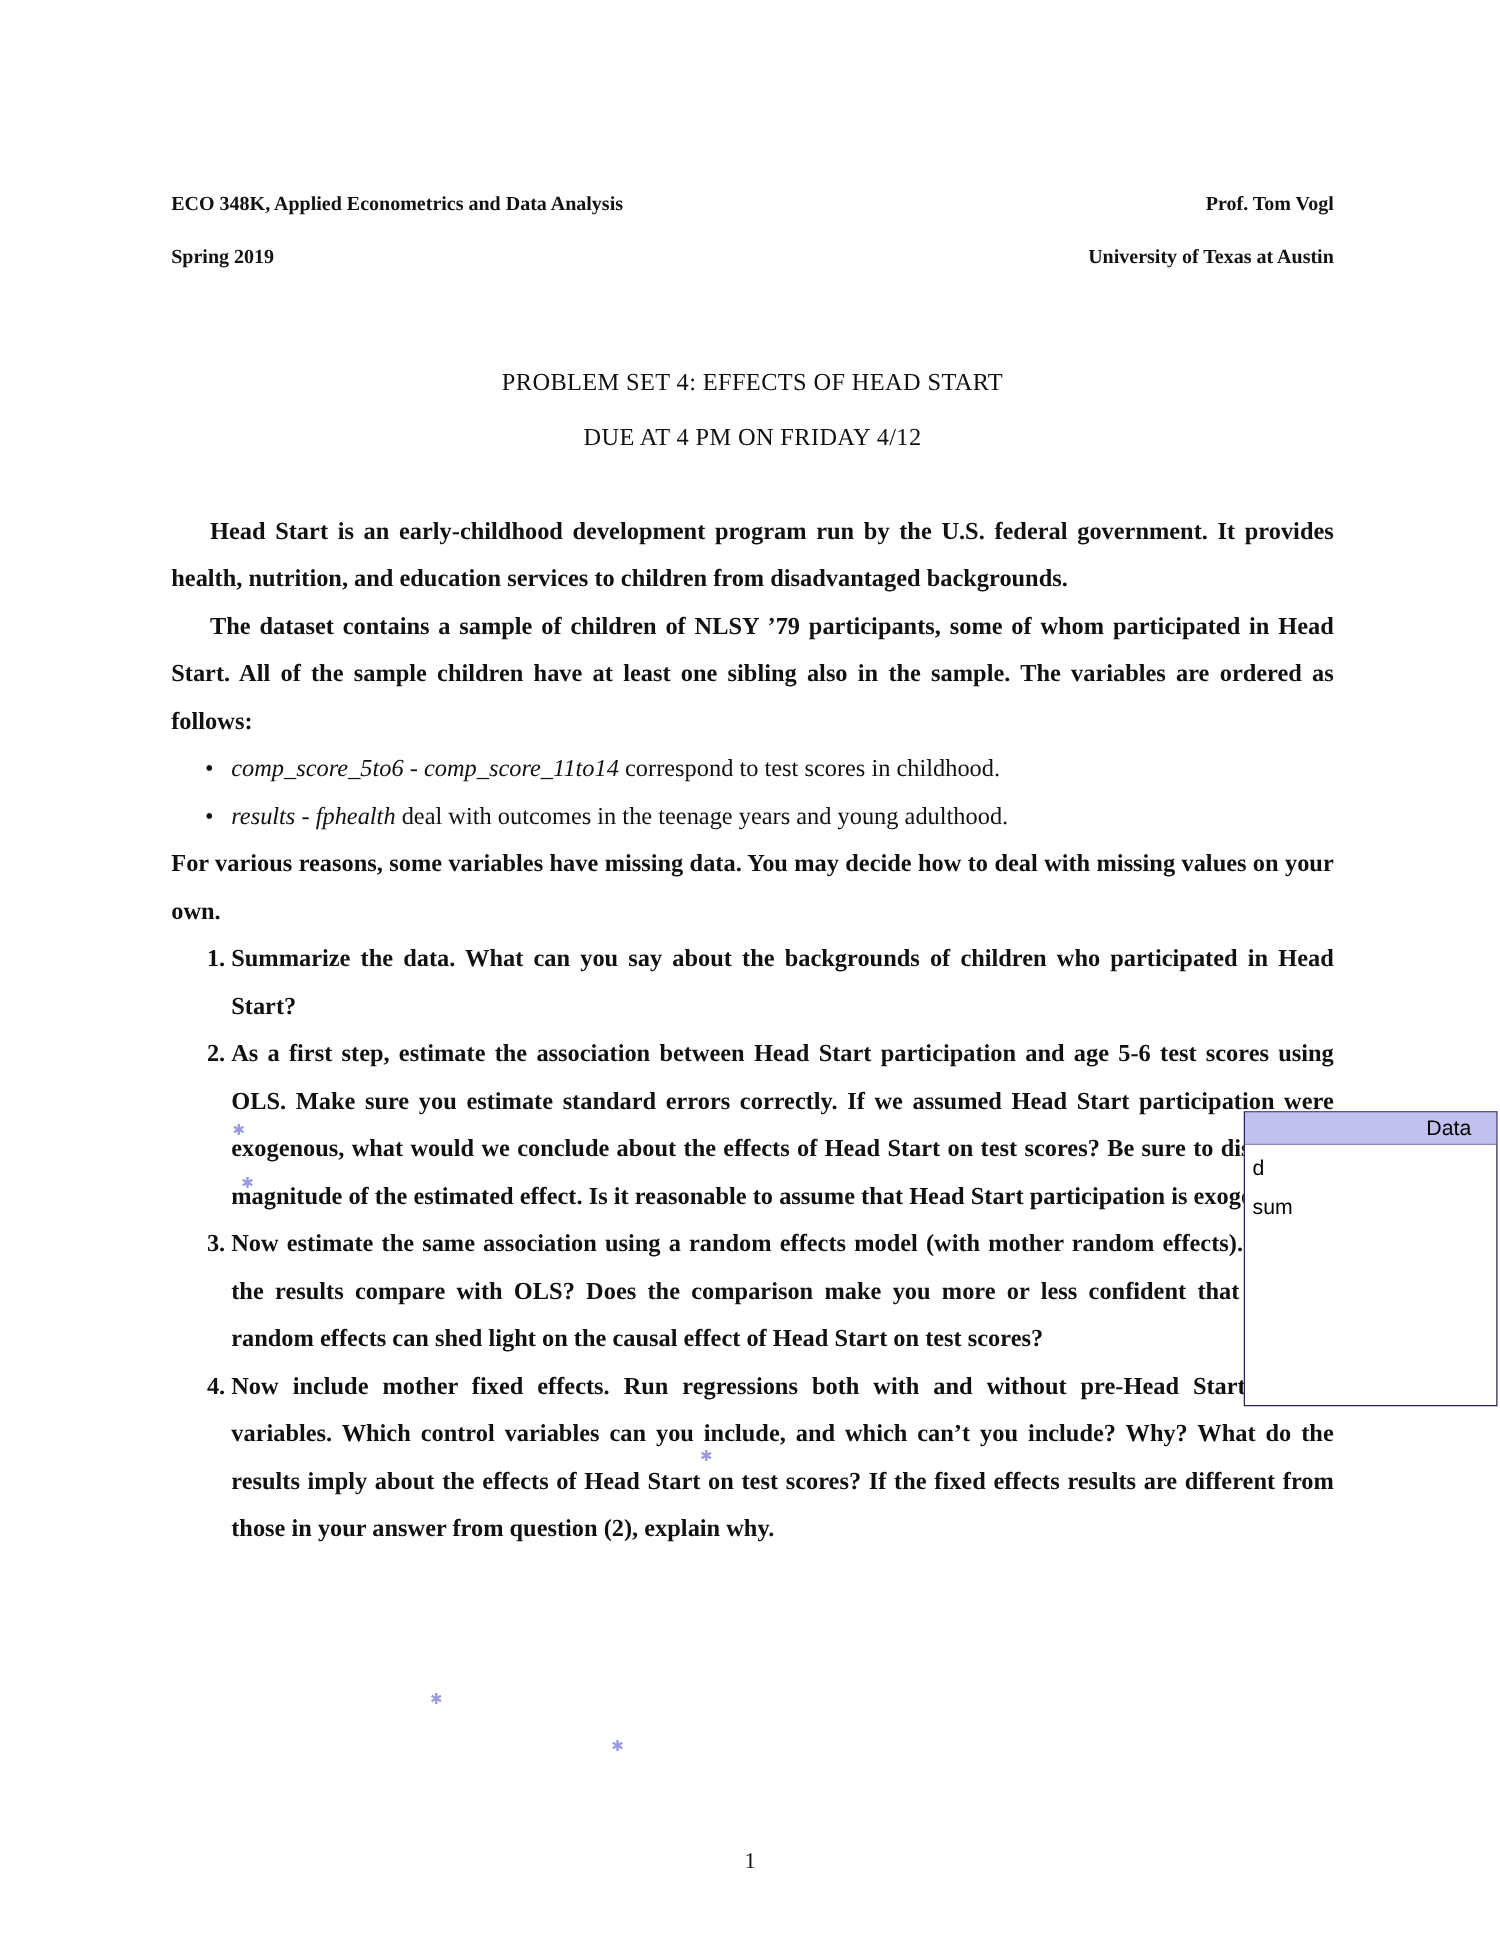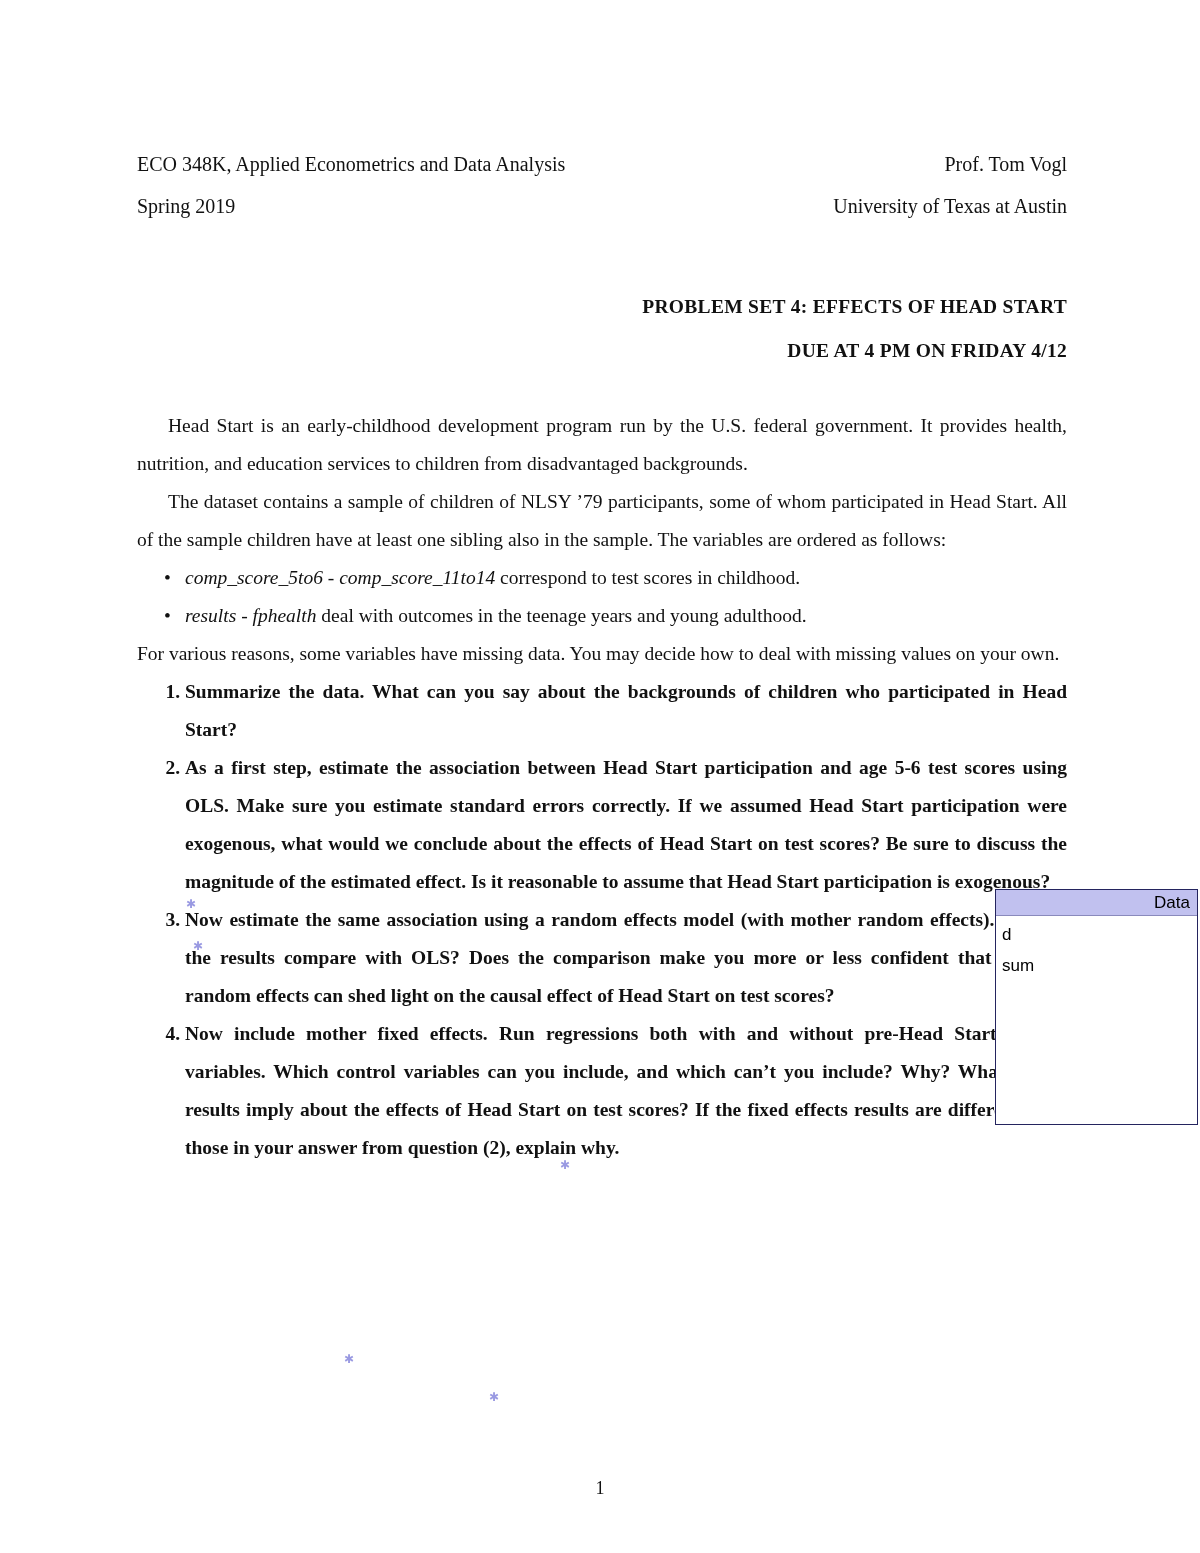--- a/index.html
+++ b/index.html
@@ -12,41 +12,40 @@
     font-family: "Liberation Serif", "DejaVu Serif", serif;
     color: #111111;
     overflow: hidden;
   }
   .content {
     position: absolute;
     left: 137px;
     top: 143px;
     width: 930px;
   }
-  .doc-header { font-weight: normal; font-size: 20px; }
+  .doc-header { font-weight: bold; font-size: 16px; }
   .doc-header .row {
     display: flex;
     justify-content: space-between;
     line-height: 42px;
   }
   .title-block {
     margin-top: 58px;
-    text-align: right;
+    text-align: center;
     font-size: 19.5px;
     letter-spacing: 0.3px;
     line-height: 44px;
-    font-weight: bold;
   }
   .body-text {
     margin-top: 34px;
     font-size: 19.5px;
     line-height: 38px;
     text-align: justify;
   }
-  p { margin: 0; }
+  p { margin: 0; font-weight: bold; }
   p.indent { text-indent: 31px; }
   ul.vars { margin: 0; padding: 0 0 0 48px; list-style: none; }
   ul.vars li { position: relative; }
   ul.vars li::before { content: "\2022"; position: absolute; left: -21px; }
   .seg-i { font-style: italic; }
   .seg-b { font-weight: bold; }
   ol.questions { margin: 0; padding: 0 0 0 48px; list-style: decimal; font-weight: bold; }
   ol.questions li { margin: 0; }
   .pageno {
     position: absolute;
@@ -65,21 +64,21 @@
     font-family: "Liberation Sans", "DejaVu Sans", sans-serif;
     font-size: 17px;
     color: #000;
   }
   .popup-header {
     height: 26px;
     line-height: 26px;
     background: rgba(176, 176, 234, 0.78);
     border-bottom: 1px solid rgba(36, 36, 94, 0.35);
     text-align: right;
-    padding-right: 7px;
+    padding-right: 20px;
   }
   .popup-body { padding: 3px 6px; line-height: 31px; }
   .artifact {
     position: absolute;
     font-size: 12px;
     color: #9a9ae2;
     z-index: 6;
     font-family: "DejaVu Sans", sans-serif;
   }
 </style>

